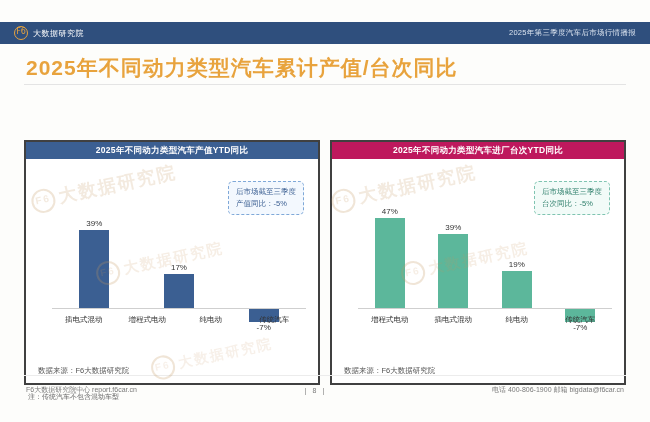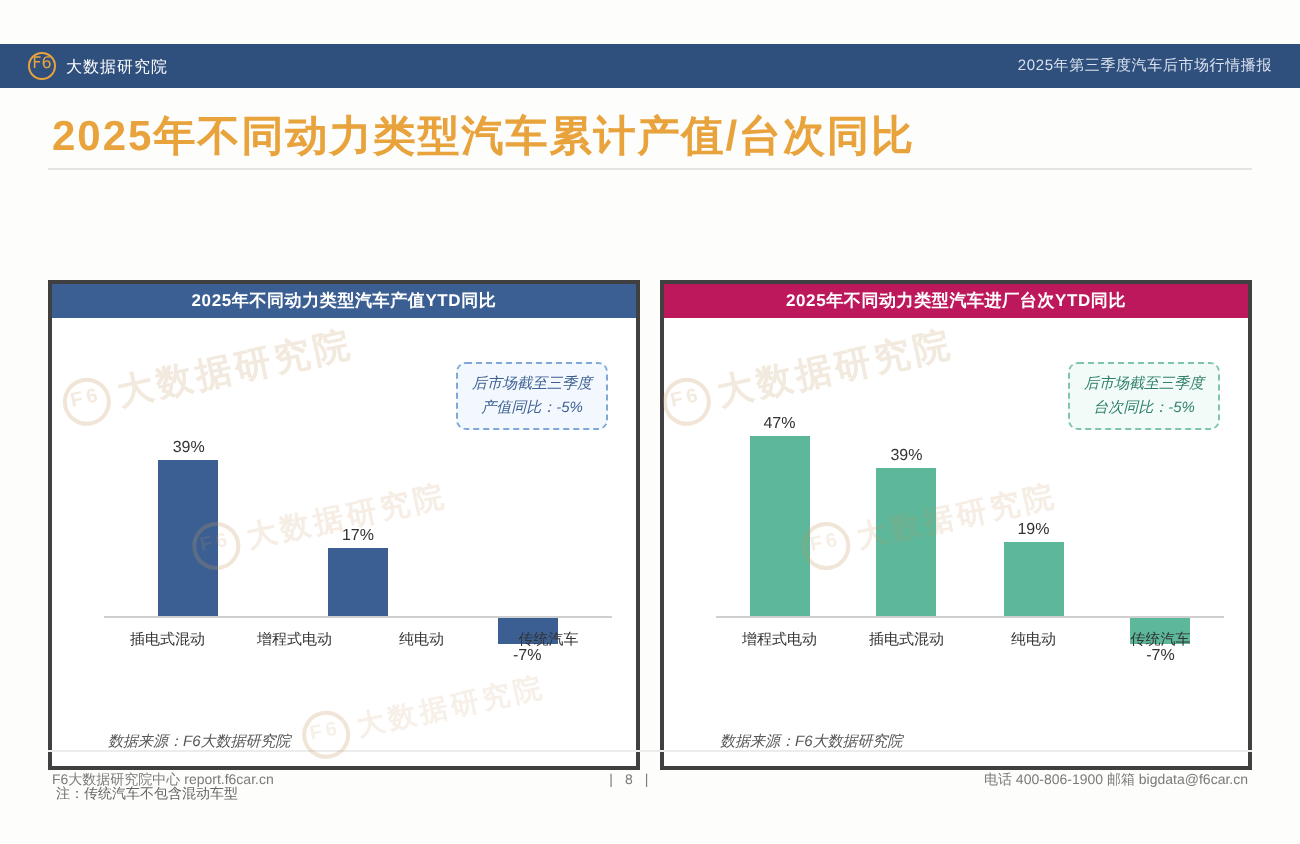--- a/index.html
+++ b/index.html
@@ -86,29 +86,29 @@
   .xlabels{
     position:absolute;left:26px;right:12px;bottom:6px;height:24px;
     display:flex;justify-content:space-around;align-items:flex-start;
   }
   .xlab{width:48px;text-align:center;font-size:7.5px;color:#333;line-height:10px;}
 
   
   .callout{
     position:absolute;right:14px;top:22px;
     border:1px dashed #7fa8d8;border-radius:5px;background:#f3f8fe;
-    padding:4px 7px;text-align:center;line-height:12px;font-style:italic;
+    padding:4px 7px;text-align:left;line-height:12px;
   }
   .callout.green{border-color:#7fc4b1;background:#f2fbf8;}
   .callout-l1{font-size:7.5px;color:#3b5f92;}
   .callout-l2{font-size:7.5px;color:#3b5f92;}
   .callout.green .callout-l1,.callout.green .callout-l2{color:#2e7f6b;}
 
   .source{
-    position:absolute;left:28px;bottom:7px;font-size:7.5px;color:#555;font-style:italic;
+    position:absolute;left:12px;bottom:7px;font-size:7.5px;color:#555;
   }
   .note{
     position:absolute;left:28px;top:392px;font-size:7px;color:#666;
   }
 
   
   .footer-rule{
     position:absolute;left:24px;top:375px;width:602px;height:1px;background:#ececec;
   }
   .footer{

